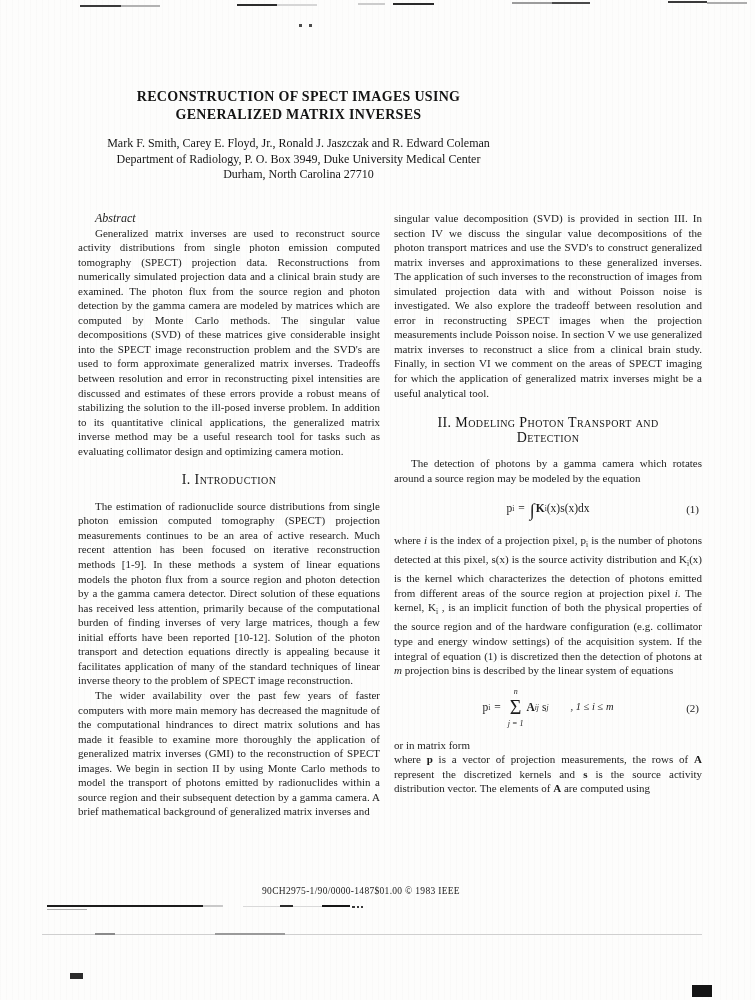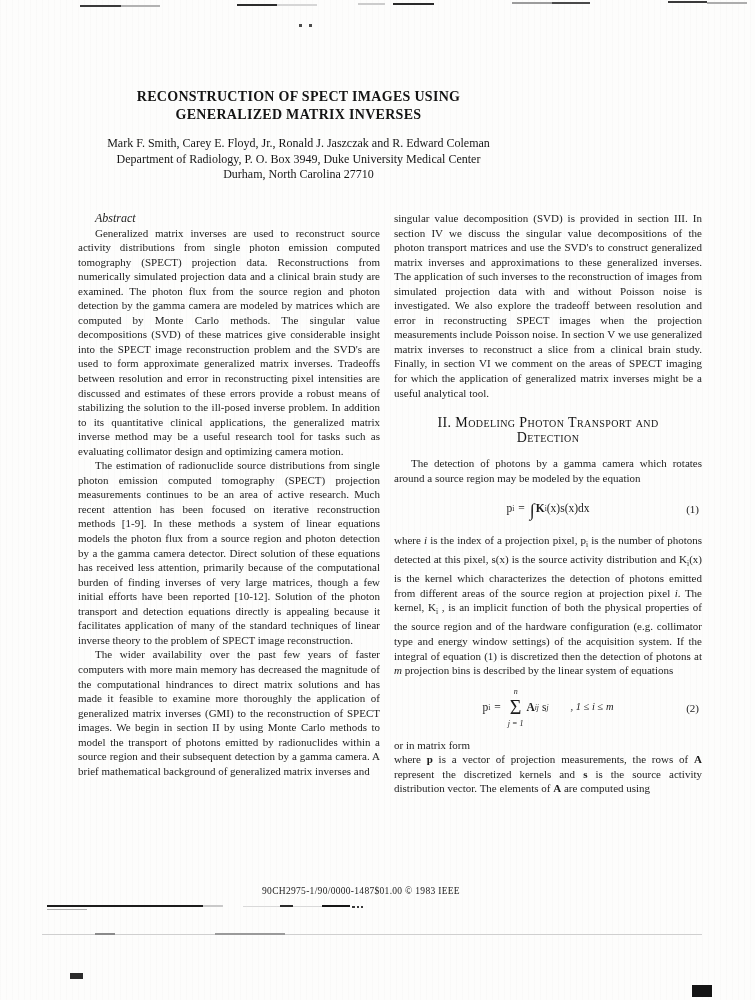--- a/index.html
+++ b/index.html
@@ -65,20 +65,21 @@
       <div class="byline">Department of Radiology, P. O. Box 3949, Duke University Medical Center</div>
       <div class="byline">Durham, North Carolina 27710</div>
     </div>
   </div>
 
   <div class="columns">
 
     <div class="col col-left">
       <p class="abstract-heading">Abstract</p>
       <p>Generalized matrix inverses are used to reconstruct source activity distributions from single photon emission computed tomography (SPECT) projection data. Reconstructions from numerically simulated projection data and a clinical brain study are examined. The photon flux from the source region and photon detection by the gamma camera are modeled by matrices which are computed by Monte Carlo methods. The singular value decompositions (SVD) of these matrices give considerable insight into the SPECT image reconstruction problem and the SVD's are used to form approximate generalized matrix inverses. Tradeoffs between resolution and error in reconstructing pixel intensities are discussed and estimates of these errors provide a robust means of stabilizing the solution to the ill-posed inverse problem. In addition to its quantitative clinical applications, the generalized matrix inverse method may be a useful research tool for tasks such as evaluating collimator design and optimizing camera motion.</p>
+      <div class="sec-heading">I. Introduction</div>
       <p>The estimation of radionuclide source distributions from single photon emission computed tomography (SPECT) projection measurements continues to be an area of active research. Much recent attention has been focused on iterative reconstruction methods [1-9]. In these methods a system of linear equations models the photon flux from a source region and photon detection by a the gamma camera detector. Direct solution of these equations has received less attention, primarily because of the computational burden of finding inverses of very large matrices, though a few initial efforts have been reported [10-12]. Solution of the photon transport and detection equations directly is appealing because it facilitates application of many of the standard techniques of linear inverse theory to the problem of SPECT image reconstruction.</p>
       <p>The wider availability over the past few years of faster computers with more main memory has decreased the magnitude of the computational hindrances to direct matrix solutions and has made it feasible to examine more thoroughly the application of generalized matrix inverses (GMI) to the reconstruction of SPECT images. We begin in section II by using Monte Carlo methods to model the transport of photons emitted by radionuclides within a source region and their subsequent detection by a gamma camera. A brief mathematical background of generalized matrix inverses and</p>
     </div>
 
     <div class="col col-right">
       <p class="noindent">singular value decomposition (SVD) is provided in section III. In section IV we discuss the singular value decompositions of the photon transport matrices and use the SVD's to construct generalized matrix inverses and approximations to these generalized inverses. The application of such inverses to the reconstruction of images from simulated projection data with and without Poisson noise is investigated. We also explore the tradeoff between resolution and error in reconstructing SPECT images when the projection measurements include Poisson noise. In section V we use generalized matrix inverses to reconstruct a slice from a clinical brain study. Finally, in section VI we comment on the areas of SPECT imaging for which the application of generalized matrix inverses might be a useful analytical tool.</p>
       <div class="sec-heading">
           <span class="hl">II. Modeling Photon Transport and</span>
           <span class="hl">Detection</span>
         </div>

